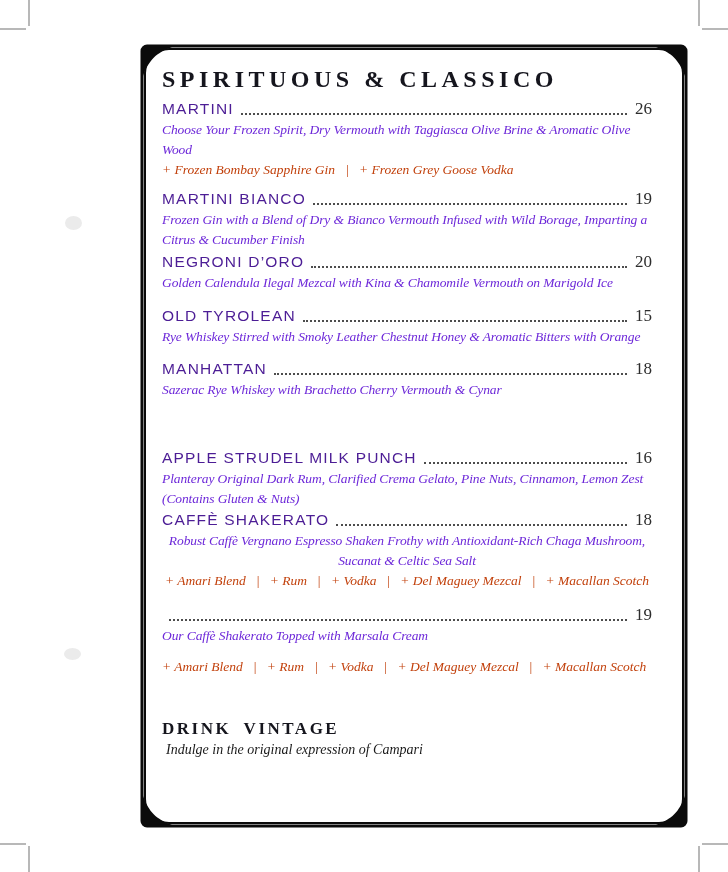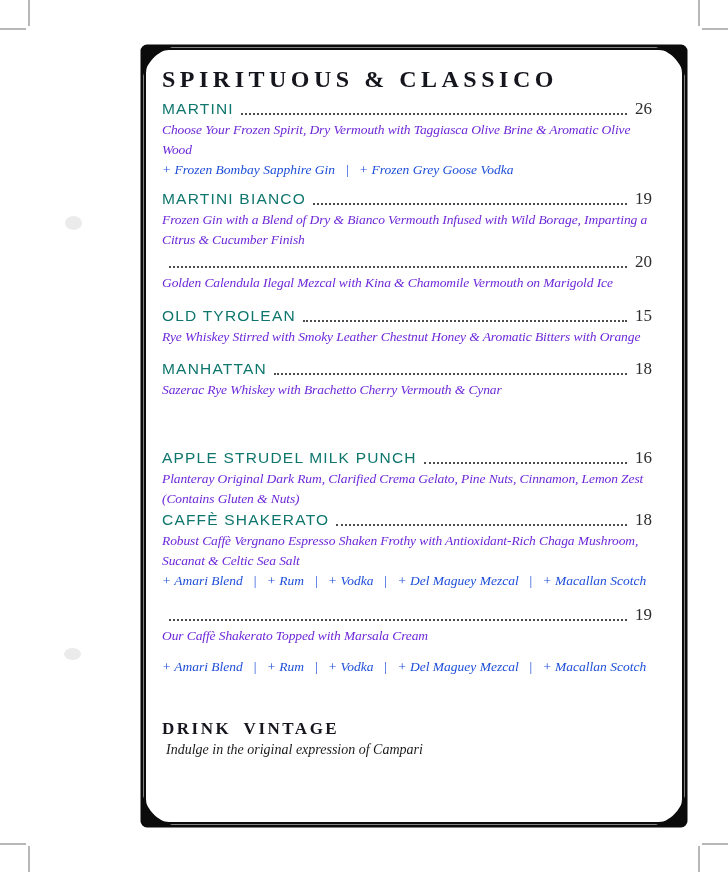--- a/index.html
+++ b/index.html
@@ -56,34 +56,34 @@
     line-height:1.3;
   }
 
   .item { margin-bottom:11px; }
   .item.mb9  { margin-bottom:9px; }
   .item.mb2  { margin-bottom:2px; }
   .item.mb13 { margin-bottom:13px; }
   .item.mb12 { margin-bottom:12px; }
   .item.mb10 { margin-bottom:10px; }
   .item.mb0  { margin-bottom:1px;margin-top:48px; }
-  .item.mb14 { margin-bottom:14px; }
+  .item.mb14 { margin-bottom:14px;text-align:center; }
   .item.mt14 { margin-top:14px; }
 
   .row {
     display:flex;
     align-items:baseline;
     line-height:20px;
     white-space:nowrap;
   }
   .name {
     font-family:"Liberation Sans", sans-serif;
     font-size:15.5px;
     letter-spacing:1.2px;
-    color:#0f766e;
+    color:#4c1d95;
     flex:0 0 auto;
   }
   .leader {
     flex:1 1 auto;
     border-bottom:2px dotted #4d4d4d;
     margin:0 8px 4px 7px;
     min-width:20px;
     align-self:flex-end;
   }
   .price {
@@ -98,21 +98,21 @@
     font-size:13.5px;
     line-height:20px;
     letter-spacing:-0.1px;
     color:#6d28d9;
     margin-top:1px;
   }
   .addons {
     font-style:italic;
     font-size:13.5px;
     line-height:20px;
-    color:#1d4ed8;
+    color:#c2410c;
     white-space:pre-wrap;
   }
   .addons.tight  { margin-top:0; }
   .addons.spaced { margin-top:11px; }
 </style>
 </head>
 <body>
 
 <div class="corner-mark" style="left:28px; top:0; width:2px; height:26px;"></div>
 <div class="corner-mark" style="left:0; top:28px; width:26px; height:2px;"></div>
@@ -154,20 +154,21 @@
       <div class="row">
         <span class="name">MARTINI BIANCO</span>
         <span class="leader"></span>
         <span class="price">19</span>
       </div>
       <div class="desc">Frozen Gin with a Blend of Dry &amp; Bianco Vermouth Infused with Wild Borage, Imparting a Citrus &amp; Cucumber Finish</div>
     </div>
 
     <div class="item mb13">
       <div class="row">
+        <span class="name">NEGRONI D’ORO</span>
         <span class="leader"></span>
         <span class="price">20</span>
       </div>
       <div class="desc">Golden Calendula Ilegal Mezcal with Kina &amp; Chamomile Vermouth on Marigold Ice</div>
     </div>
 
     <div class="item mb12">
       <div class="row">
         <span class="name">OLD TYROLEAN</span>
         <span class="leader"></span>

